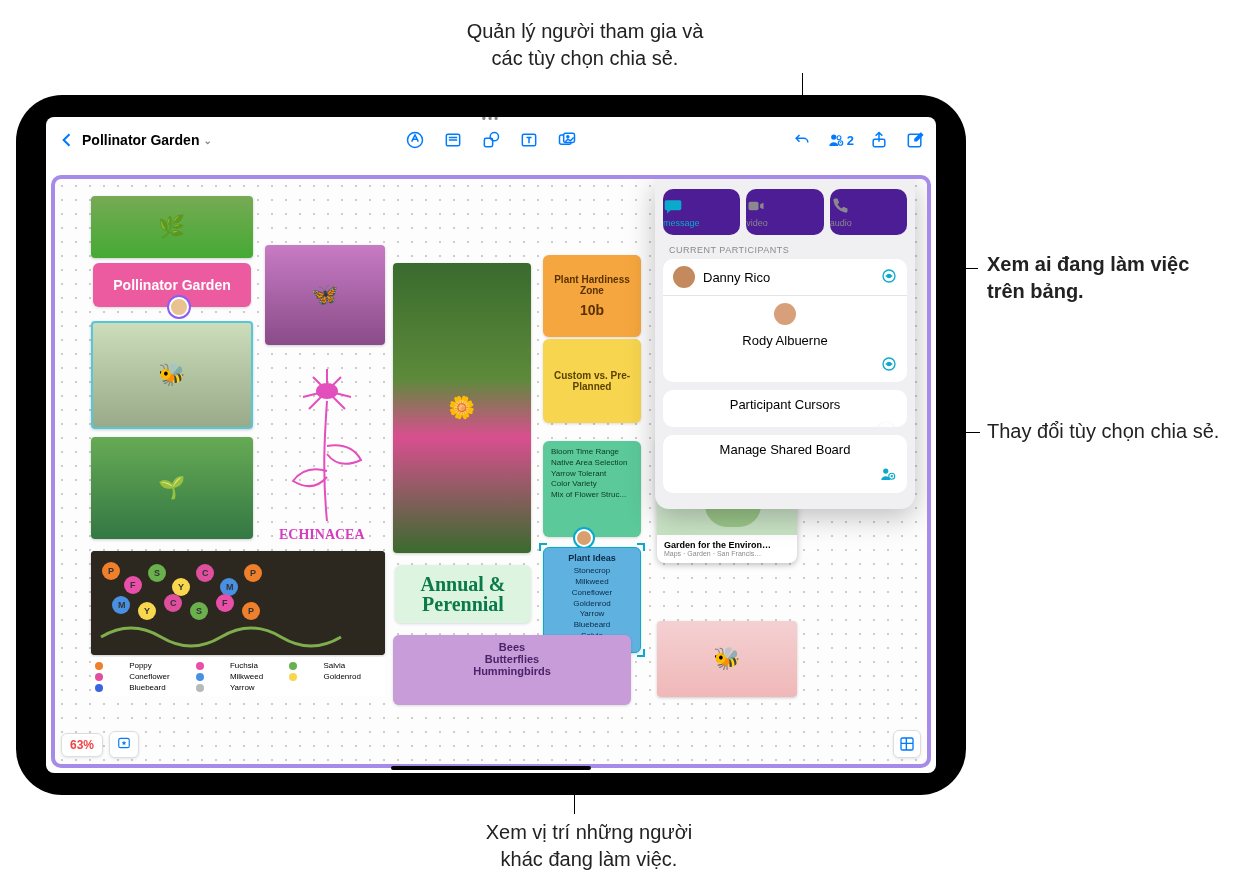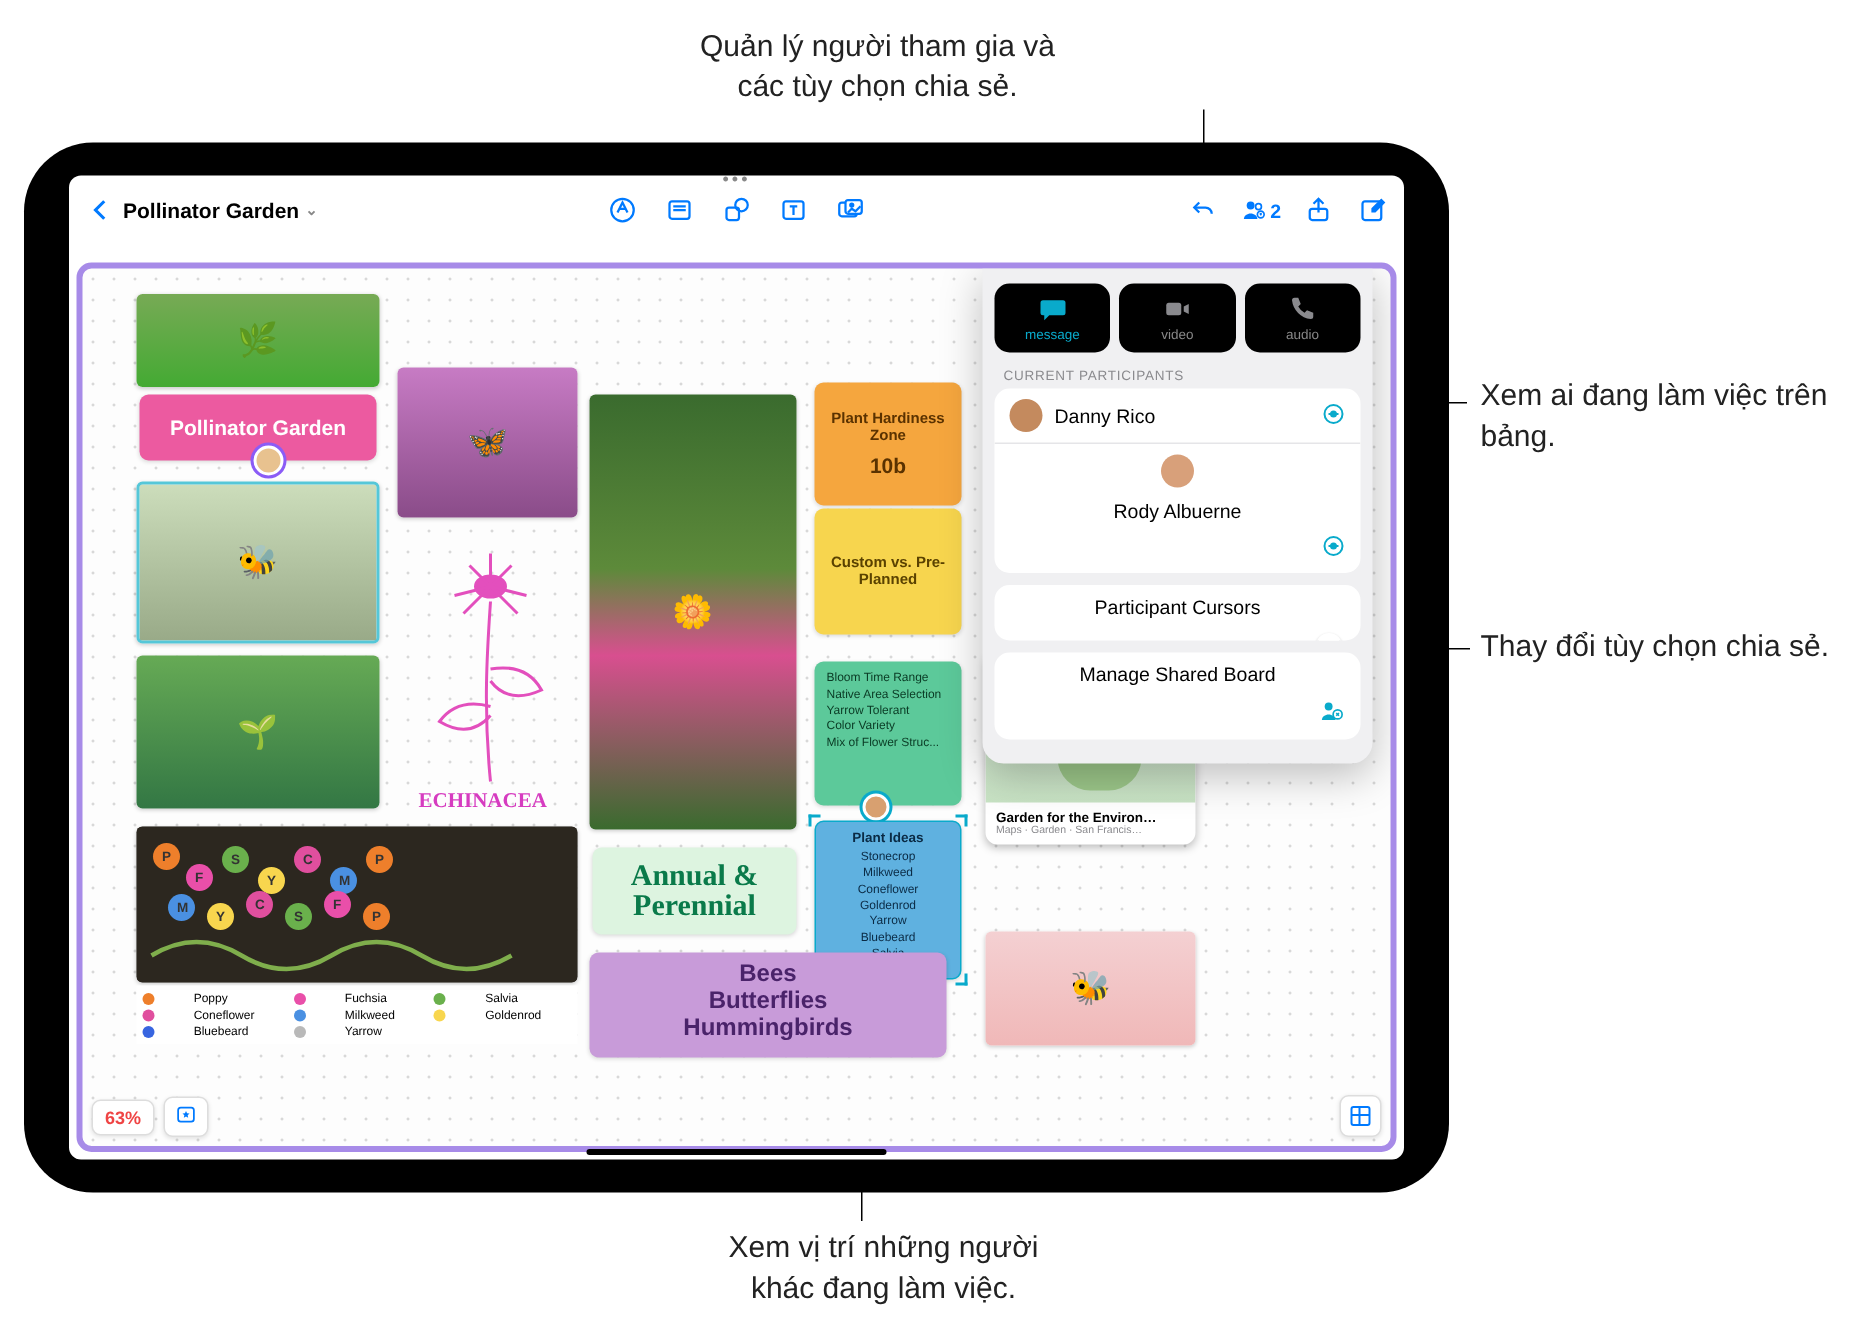--- a/index.html
+++ b/index.html
@@ -110,41 +110,41 @@
   
   .popover {
     position:absolute; top:0; right:12px;
     width:260px;
     background:#f0f0f2;
     border-radius:0 0 14px 14px;
     box-shadow:0 8px 28px rgba(0,0,0,.25);
     padding:10px 8px 8px;
   }
   .pop-row-btns{display:flex; gap:6px; margin-bottom:10px;}
-  .pop-btn{flex:1;background:#000000;border-radius:10px;display:flex;flex-direction:column;align-items:center;justify-content:center;height:46px;font-size:9px;color:#888;gap:2px;}
+  .pop-btn{flex:1;background:#4c1d95;border-radius:10px;display:flex;flex-direction:column;align-items:flex-start;justify-content:center;height:46px;font-size:9px;color:#888;gap:2px;}
   .pop-btn.active{color:#09aacb;}
   .pop-btn svg{width:20px;height:20px;}
   .pop-section-h{font-size:9px;letter-spacing:0.5px;color:#8a8a8e;margin:2px 6px 4px;text-transform:uppercase;}
   .pop-list{background:#fff;border-radius:10px;overflow:hidden;margin-bottom:8px;}
   .pop-item{display:flex;align-items:center;gap:8px;padding:7px 10px;font-size:13px;border-bottom:0.5px solid #e5e5e8;}
   .pop-item:last-child{border-bottom:none;flex-direction:column;}
   .pop-avatar{width:22px;height:22px;border-radius:50%;background:#ccc;flex:0 0 auto;}
   .pop-status{margin-left:auto;color:#09aacb;}
   .toggle{position:relative;width:40px;height:22px;border-radius:11px;background:#34c759;}
   .toggle::after{content:'';position:absolute;right:2px;top:2px;width:18px;height:18px;border-radius:50%;background:#fff;box-shadow:0 1px 2px rgba(0,0,0,.3);}
   .legend{position:absolute;background:#fff;font-size:8px;padding:4px;display:grid;grid-template-columns:auto auto auto auto auto auto;gap:2px 6px;align-items:center;}
   .legend .dot{width:8px;height:8px;border-radius:50%;display:inline-block;}
 </style>
 </head>
 <body>
 
 <div class="callout" style="top:18px;left:465px;text-align:center;">Quản lý người tham gia và các tùy chọn chia sẻ.</div>
 <div class="callout-line v" style="top:73px;left:802px;height:60px;"></div>
 
-<div class="callout" style="top:251px;left:987px;">Xem ai đang làm việc trên bảng.</div>
+<div class="callout" style="top:251px;left:987px;font-weight:bold;">Xem ai đang làm việc trên bảng.</div>
 <div class="callout-line" style="top:268px;left:848px;width:130px;"></div>
 
 <div class="callout" style="top:418px;left:987px;">Thay đổi tùy chọn chia sẻ.</div>
 <div class="callout-line" style="top:432px;left:902px;width:78px;"></div>
 
 <div class="callout" style="top:819px;left:469px;text-align:center;">Xem vị trí những người khác đang làm việc.</div>
 <div class="callout-line v" style="top:772px;left:574px;height:42px;"></div>
 
 <div class="device">
   <div class="screen">
@@ -301,21 +301,21 @@
           </div>
         </div>
         <div style="padding:5px 7px 6px;">
           <div style="font-weight:600;font-size:9px;">Garden for the Environ…</div>
           <div style="color:#8a8a8e;font-size:7px;">
              <span>Maps · Garden · San Francis…</span>
           </div>
         </div>
       </div>
 
-      <div class="note" style="left:338px;top:456px;width:238px;height:70px;background:#c89bd9;color:#4a236a;font-size:16px;display:flex;align-items:flex-start;justify-content:center;padding-top:6px;white-space:pre-line;">Bees
+      <div class="note" style="left:338px;top:456px;width:238px;height:70px;background:#c89bd9;color:#4a236a;font-size:11px;display:flex;align-items:flex-start;justify-content:center;padding-top:6px;white-space:pre-line;">Bees
 Butterflies
 Hummingbirds</div>
 
       <div class="img-ph" style="left:602px;top:442px;width:140px;height:76px;background:linear-gradient(#f4d0d2,#f0b8b8);">🐝</div>
 
       <div class="img-ph" style="left:36px;top:372px;width:294px;height:104px;background:#2a2620;">
         <svg viewBox="0 0 294 104" width="294" height="104">
           <rect width="294" height="104" fill="#2c271f"></rect>
           <g font-size="9" font-weight="700">
             <circle cx="20" cy="20" r="9" fill="#ee7f2b"></circle>

